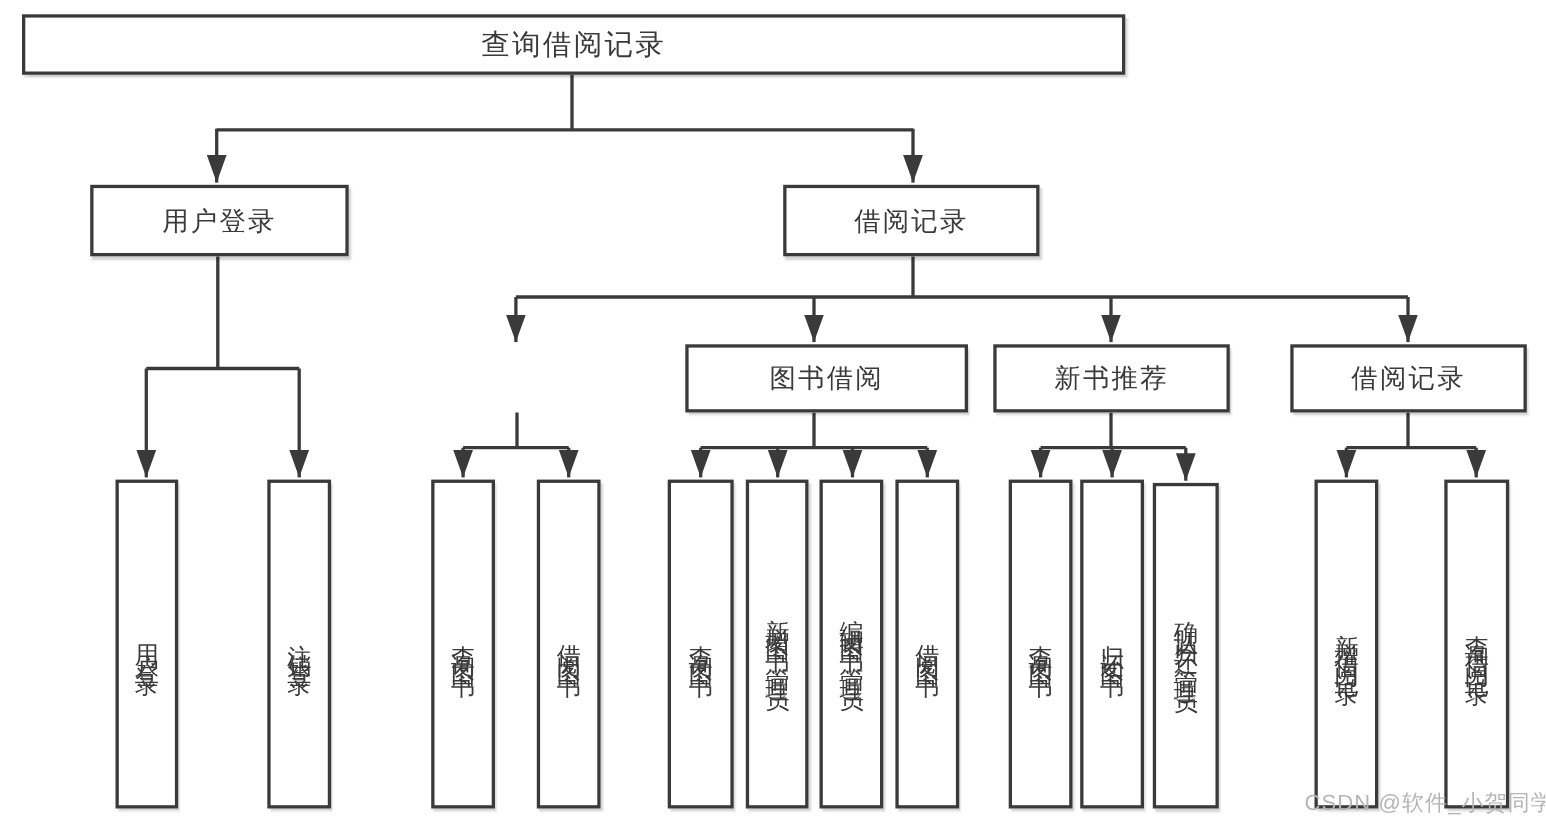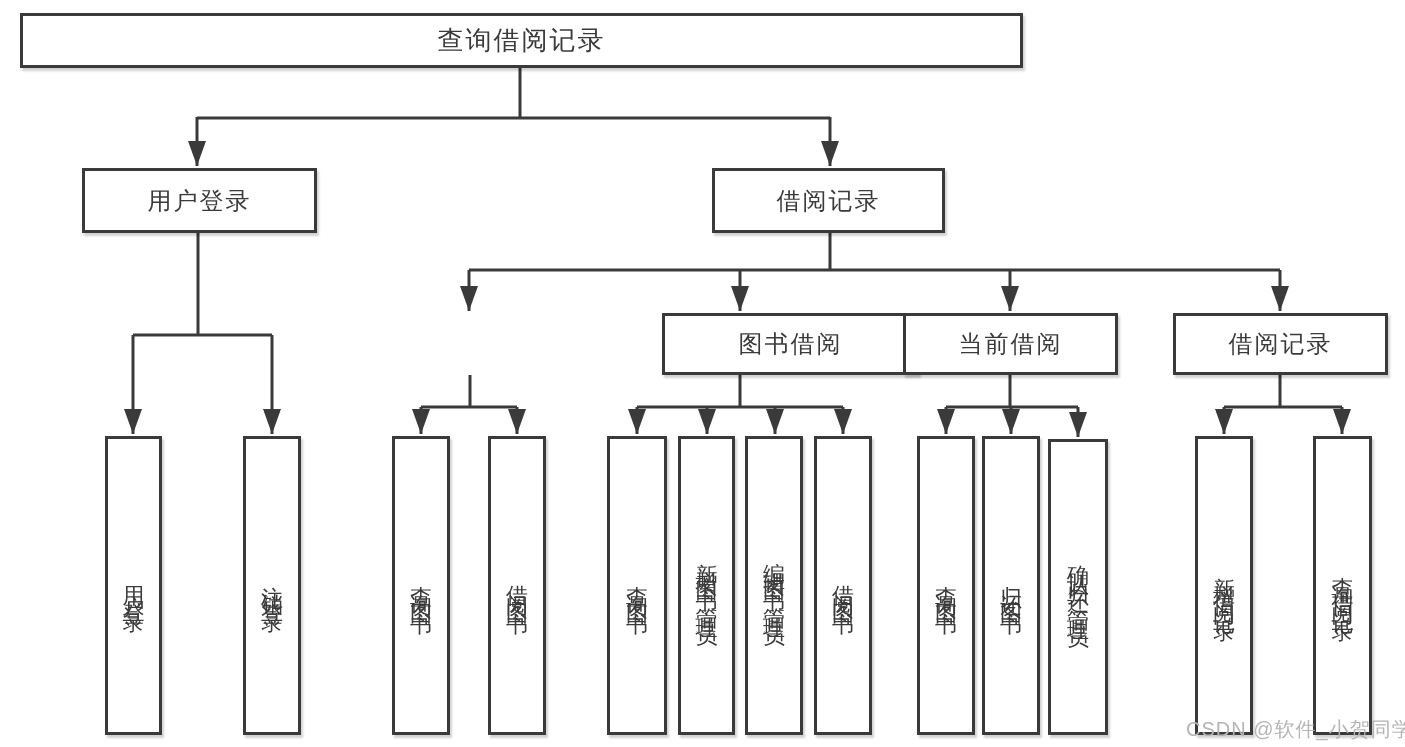--- a/index.html
+++ b/index.html
@@ -98,25 +98,25 @@
     <span class="lbl">查询借阅记录</span>
   </div>
 
   <div class="node h" style="left:82px;top:168px;width:235px;height:65px">
     <span class="lbl">用户登录</span>
   </div>
   <div class="node h" style="left:712px;top:168px;width:233px;height:65px">
     <span class="lbl">借阅记录</span>
   </div>
 
-  <div class="node h" style="left:662px;top:313px;width:257px;height:62px">
+  <div class="node h" style="left:623px;top:313px;width:257px;height:62px">
     <span class="lbl">图书借阅</span>
   </div>
   <div class="node h" style="left:903px;top:313px;width:215px;height:62px">
-    <span class="lbl">当前借阅</span>
+    <span class="lbl">新书推荐</span>
   </div>
   <div class="node h" style="left:1173px;top:313px;width:215px;height:62px">
     <span class="lbl">借阅记录</span>
   </div>
 
   <div class="node v" style="left:105px;top:436px;width:57px;height:299px">
     <span class="lbl">用户登录</span>
   </div>
   <div class="node v" style="left:243px;top:436px;width:58px;height:299px">
     <span class="lbl">注销登录</span>

